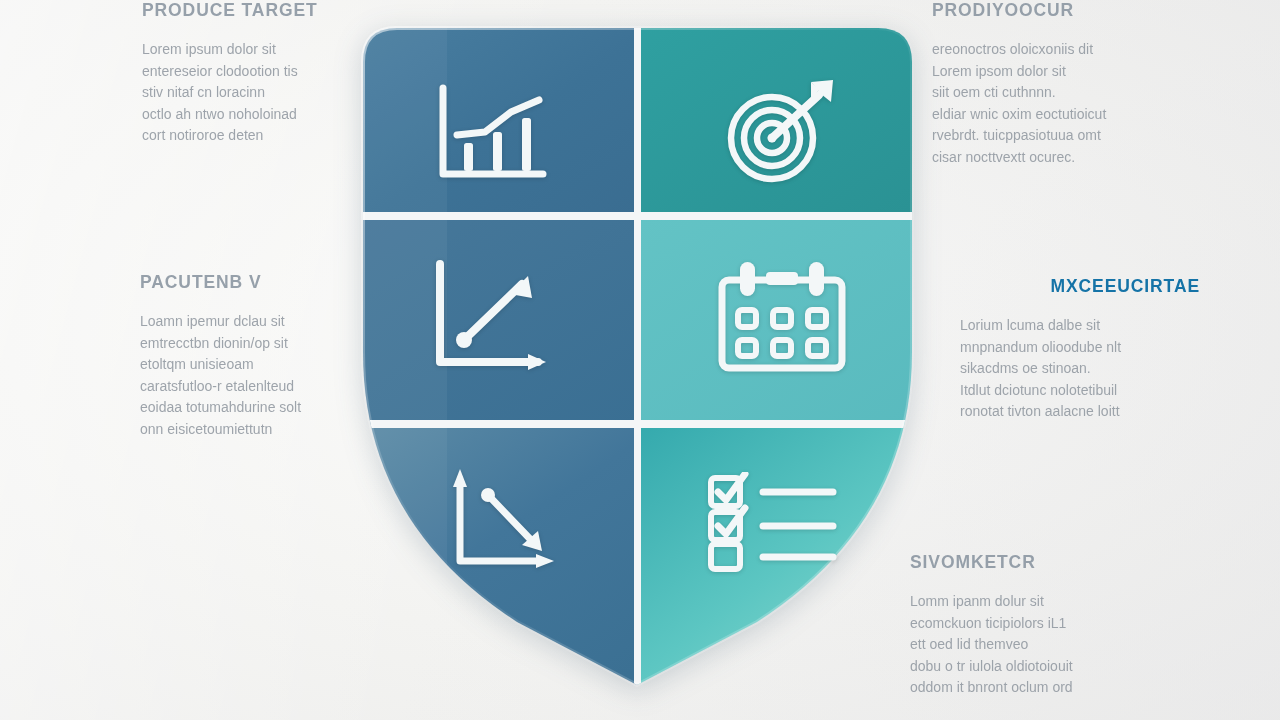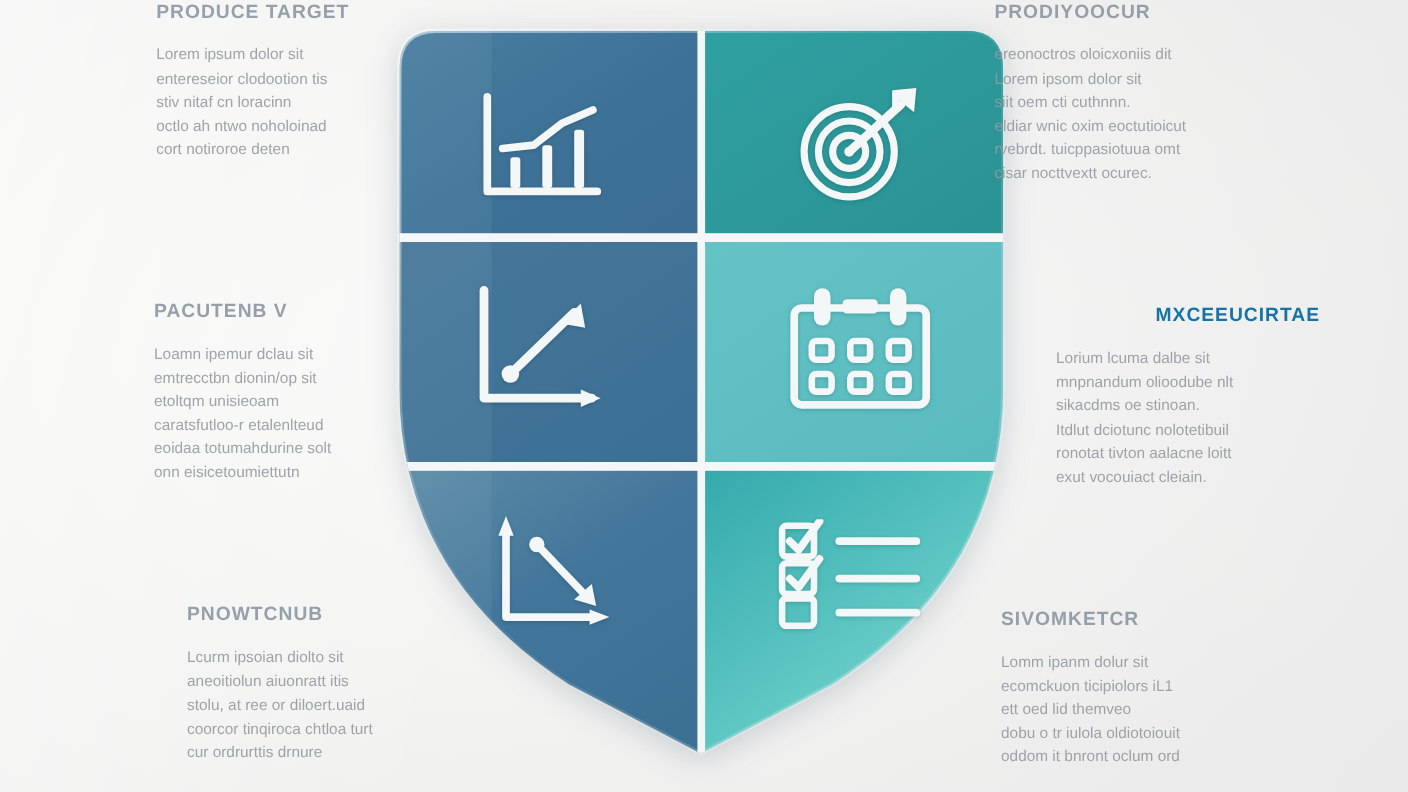--- a/index.html
+++ b/index.html
@@ -99,21 +99,21 @@
     font-size: 14px;
     line-height: 21.5px;
     color: #949ba3;
     filter: blur(0.5px);
     opacity: 0.9;
   }
   .blk-body span { display: block; }
 
   
   .pos-tl { left: 142px; top: 0px; }
-  .pos-tr { left: 904px; top: 0px;  width: 240px; }
+  .pos-tr { left: 932px; top: 0px;  width: 240px; }
   .pos-ml { left: 140px; top: 272px; width: 235px; }
   .pos-mr { left: 960px; top: 276px; width: 240px; }
   .pos-bl { left: 170px; top: 548px; width: 235px; }
   .pos-br { left: 910px; top: 552px; width: 245px; }
 </style>
 </head>
 <body>
 
 <div class="page-bg"></div>
 
@@ -331,34 +331,23 @@
   </div>
 
   <div class="txt-block pos-mr">
     <div class="blk-heading accent">MXCEEUCIRTAE</div>
     <div class="blk-body">
       <span>Lorium lcuma dalbe sit</span>
       <span>mnpnandum olioodube nlt</span>
       <span>sikacdms oe stinoan.</span>
       <span>Itdlut dciotunc nolotetibuil</span>
       <span>ronotat tivton aalacne loitt</span>
-      <span>exut vocouiact cleiain.</span>
-    </div>
-  </div>
-
-  <div class="txt-block pos-bl">
-    <div class="blk-heading">PNOWTCNUB</div>
-    <div class="blk-body">
-      <span>Lcurm ipsoian diolto sit</span>
-      <span>aneoitiolun aiuonratt itis</span>
-      <span>stolu, at ree or diloert.uaid</span>
-      <span>coorcor tinqiroca chtloa turt</span>
-      <span>cur ordrurttis drnure</span>
-    </div>
-  </div>
+    </div>
+  </div>
+
 
   <div class="txt-block pos-br">
     <div class="blk-heading">SIVOMKETCR</div>
     <div class="blk-body">
       <span>Lomm ipanm dolur sit</span>
       <span>ecomckuon ticipiolors iL1</span>
       <span>ett oed lid themveo</span>
       <span>dobu o tr iulola oldiotoiouit</span>
       <span>oddom it bnront oclum ord</span>
     </div>

